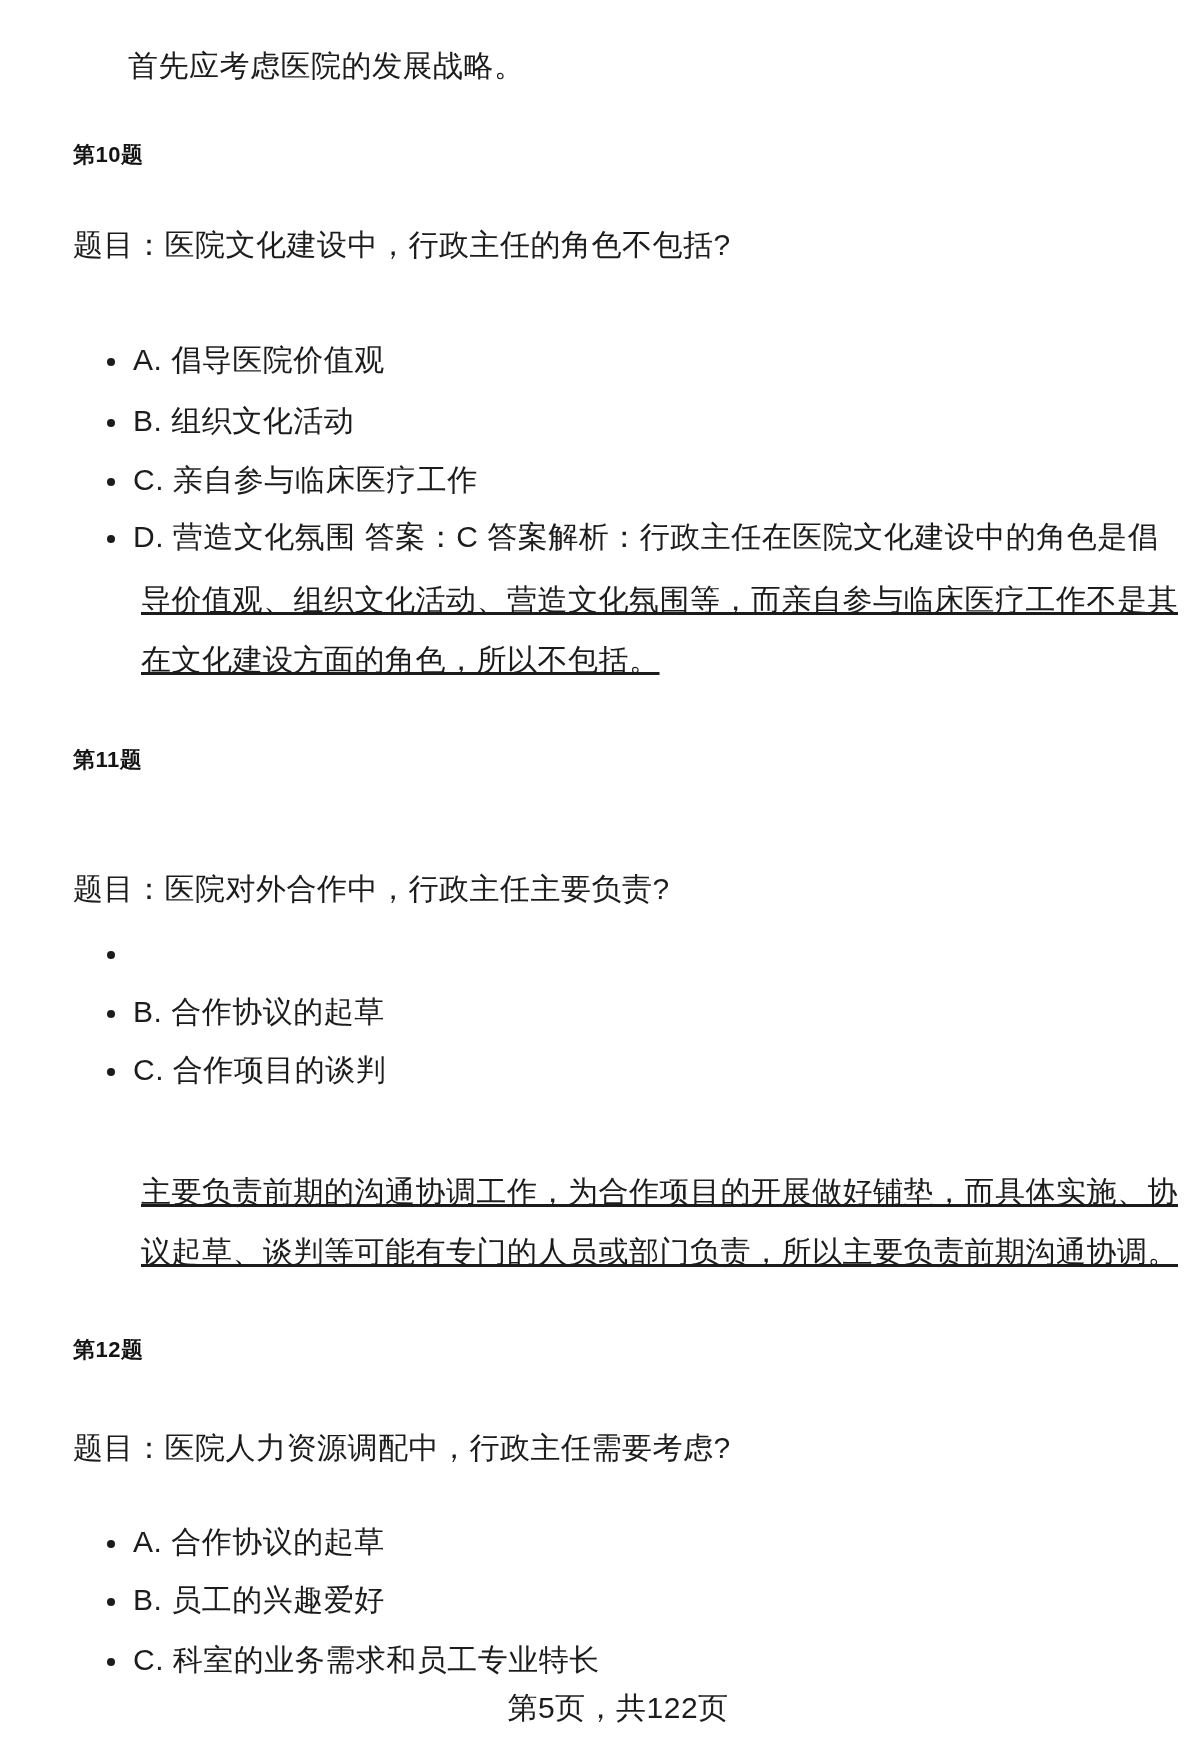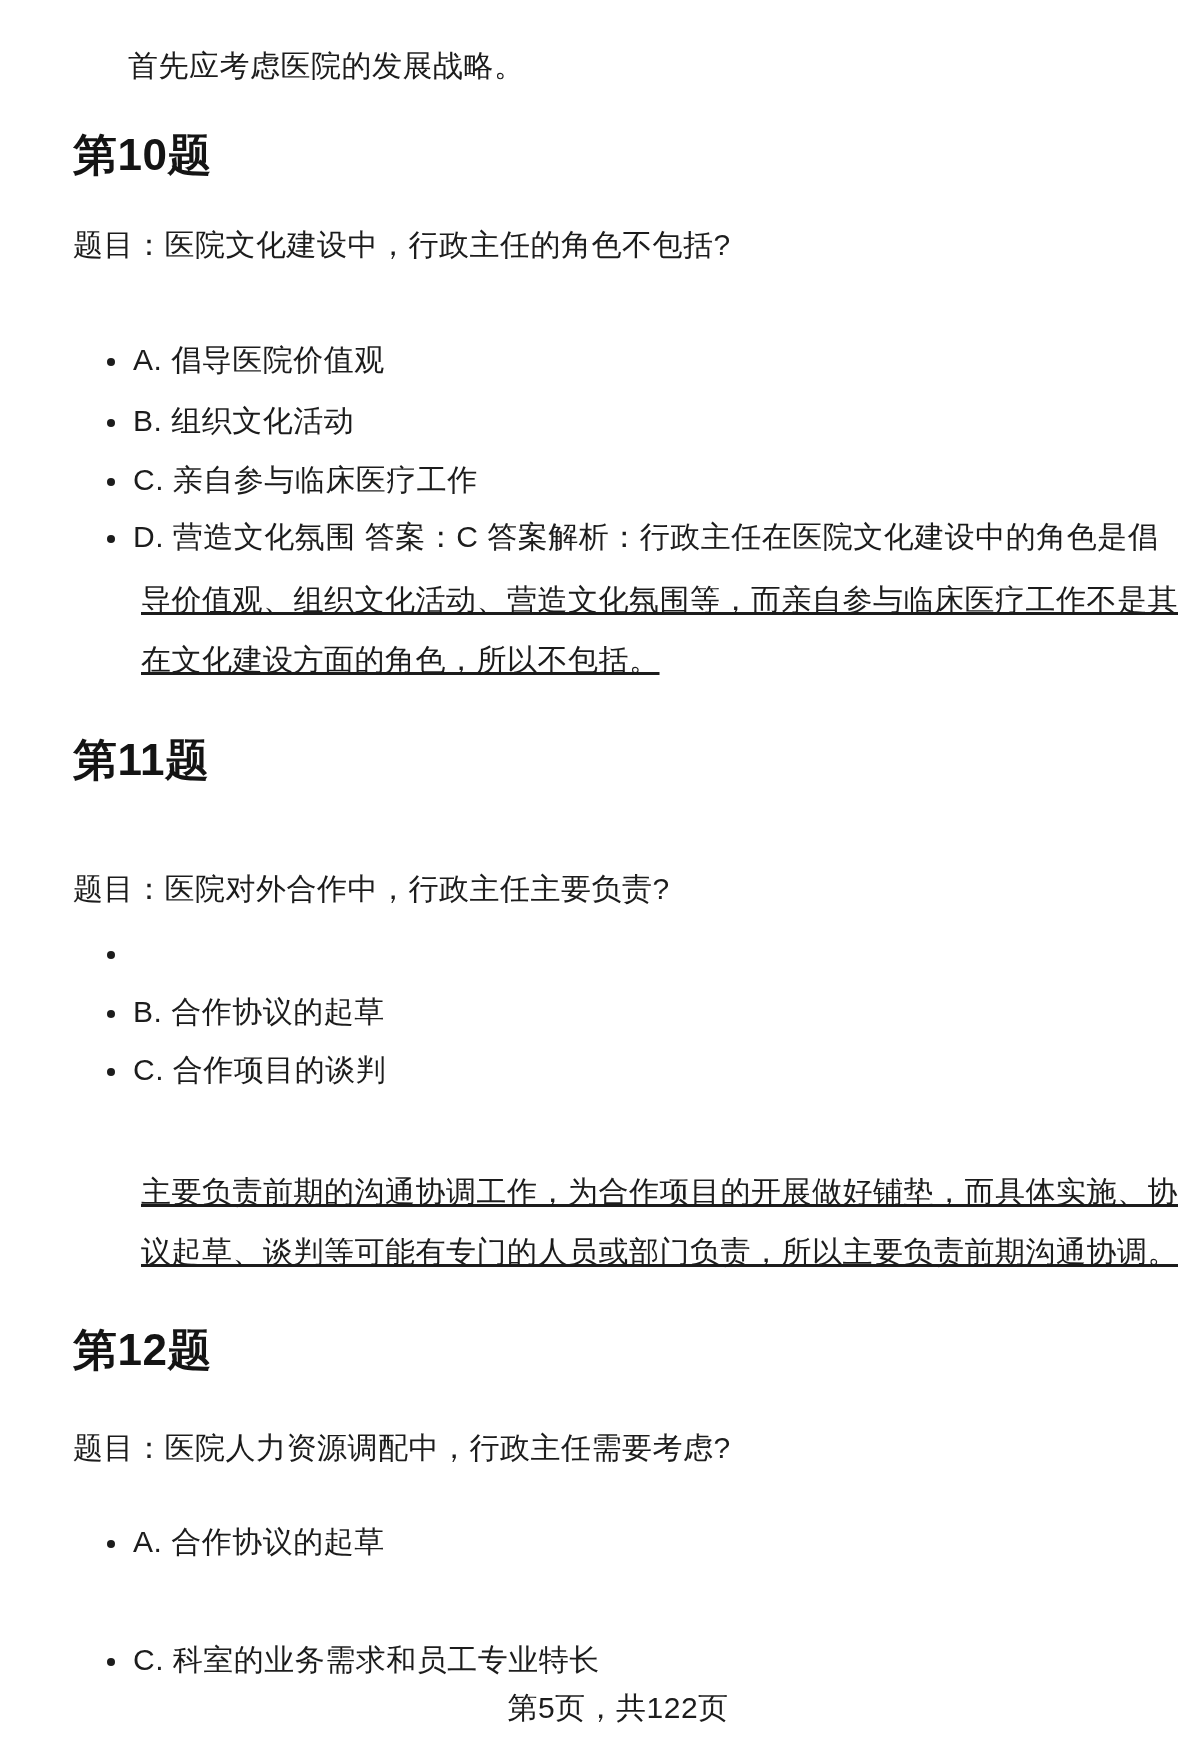--- a/index.html
+++ b/index.html
@@ -23,21 +23,21 @@
     position: absolute;
     height: 60px;
     line-height: 60px;
     font-size: 30px;
     white-space: nowrap;
     letter-spacing: 0.5px;
   }
   .carry { left: 128px; }
   .heading {
     left: 73px;
-    font-size: 44px;
+    font-size: 22px;
     font-weight: 700;
     color: #141414;
     letter-spacing: 0.5px;
   }
   .prompt { left: 73px; }
   .opt { left: 133px; }
   .cont { left: 141px; text-decoration: underline; }
   .dot {
     position: absolute;
     left: -26px;
@@ -101,20 +101,24 @@
   <div class="line cont" style="top:1162px">主要负责前期的沟通协调工作，为合作项目的开展做好铺垫，而具体实施、协</div>
   <div class="line cont" style="top:1222px">议起草、谈判等可能有专门的人员或部门负责，所以主要负责前期沟通协调。</div>
 
   <div class="line heading" style="top:1320px">第12题</div>
   <div class="line prompt" style="top:1418px">题目：医院人力资源调配中，行政主任需要考虑?</div>
 
   <div class="line opt" style="top:1512px">
     <span class="dot"></span>
     <span>A. 合作协议的起草</span>
   </div>
+  <div class="line opt" style="top:1570px">
+    <span class="dot"></span>
+    <span>B. 员工的兴趣爱好</span>
+  </div>
   <div class="line opt" style="top:1630px">
     <span class="dot"></span>
     <span>C. 科室的业务需求和员工专业特长</span>
   </div>
 
   <div class="line footer" style="top:1678px">第5页，共122页</div>
 
 </div>
 
 </body></html>

